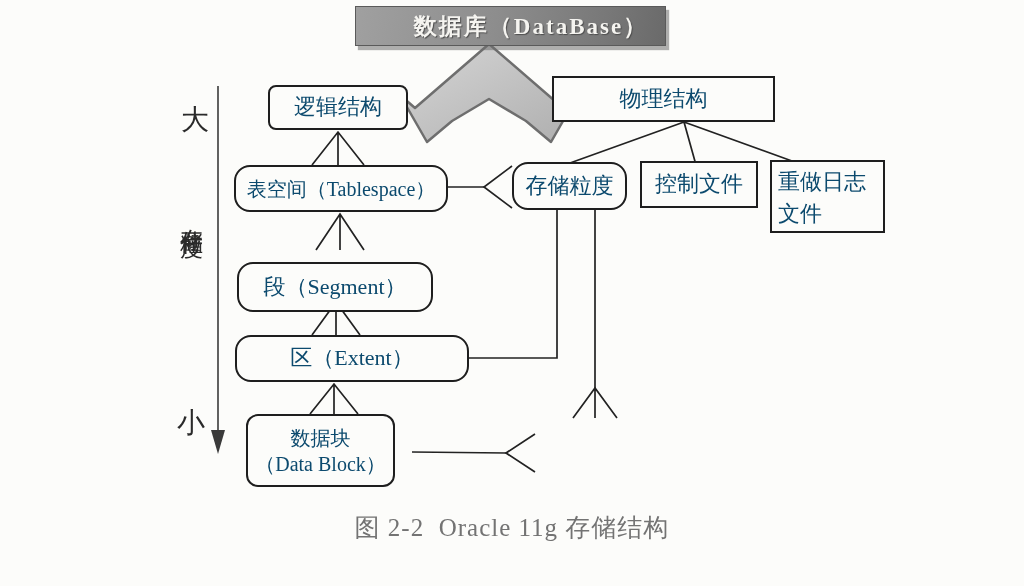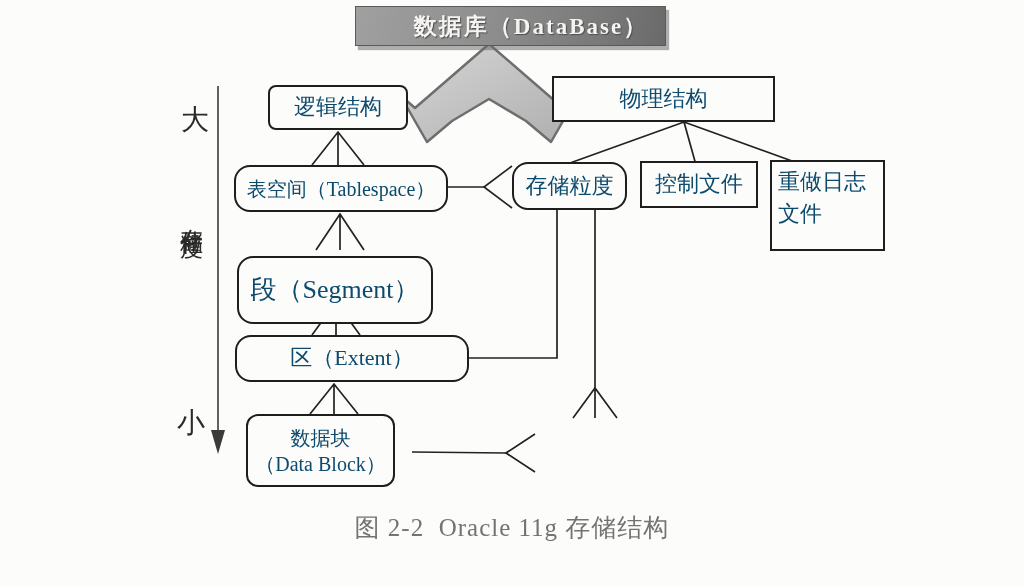--- a/index.html
+++ b/index.html
@@ -94,23 +94,23 @@
   <div class="node rounded" style="left:268px;top:85px;width:140px;height:45px;font-size:22px;border-radius:8px;">逻辑结构</div>
 
   <div class="node" style="left:552px;top:76px;width:223px;height:46px;font-size:22px;">物理结构</div>
 
   <div class="node rounded" style="left:234px;top:165px;width:214px;height:47px;font-size:20px;">表空间（Tablespace）</div>
 
   <div class="node rounded" style="left:512px;top:162px;width:115px;height:48px;font-size:22px;">存储粒度</div>
 
   <div class="node" style="left:640px;top:161px;width:118px;height:47px;font-size:22px;">控制文件</div>
 
-  <div class="node" style="left:770px;top:160px;width:115px;height:91px;font-size:22px;justify-content:flex-start;align-items:flex-start;padding:4px 0 0 6px;white-space:normal;text-align:left;line-height:1.45;">重做日志文件</div>
+  <div class="node" style="left:770px;top:160px;width:115px;height:73px;font-size:22px;justify-content:flex-start;align-items:flex-start;padding:4px 0 0 6px;white-space:normal;text-align:left;line-height:1.45;">重做日志文件</div>
 
-  <div class="node rounded" style="left:237px;top:256px;width:196px;height:68px;font-size:26px;">段（Segment）</div>
+  <div class="node rounded" style="left:237px;top:262px;width:196px;height:50px;font-size:22px;">段（Segment）</div>
 
   <div class="node rounded" style="left:235px;top:335px;width:234px;height:47px;font-size:22px;">区（Extent）</div>
 
   <div class="node rounded stack" style="left:246px;top:414px;width:149px;height:73px;font-size:20px;border-radius:12px;">
     <span>数据块</span>
     <span>（Data Block）</span>
   </div>
 
 
   <div class="axis-label axis-big">大</div>

